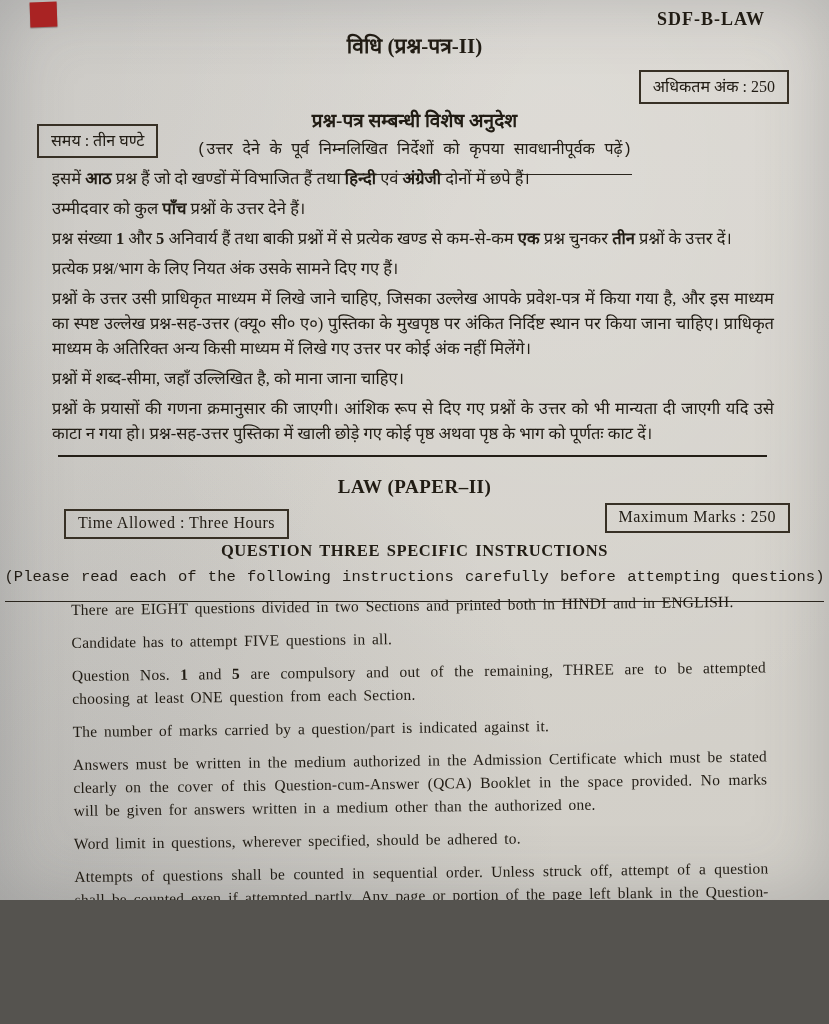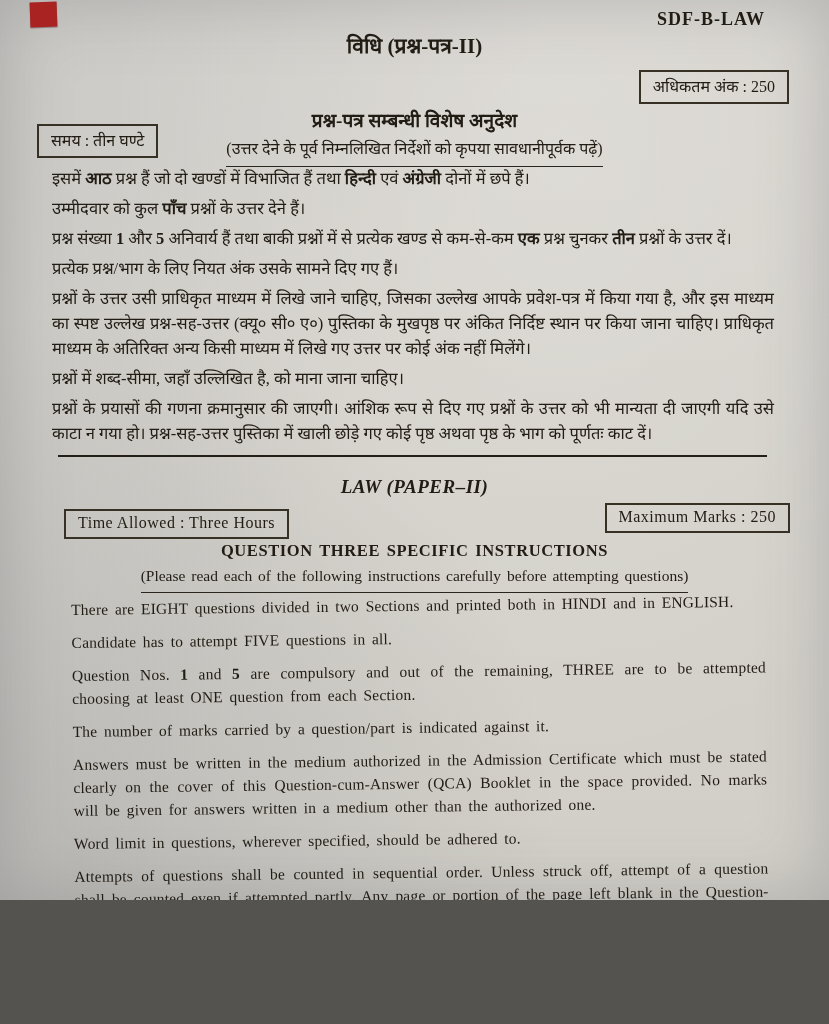--- a/index.html
+++ b/index.html
@@ -16,25 +16,25 @@
   }
   .corner-tag{position:absolute;left:30px;top:2px;width:27px;height:25px;background:#a92323;transform:rotate(-2deg);box-shadow:0 1px 1px rgba(60,20,20,.4);}
   .code-top{position:absolute;top:9px;right:64px;font-size:18px;font-weight:bold;letter-spacing:1px;}
   .hi-title{position:absolute;top:31px;left:0;right:0;text-align:center;font-size:21px;font-weight:bold;}
   .box{position:absolute;border:2px solid #373025;padding:3px 12px 5px;font-size:16px;white-space:nowrap;}
   .hi-time{left:37px;top:76px;margin-top:48px;}
   .hi-marks{right:40px;top:70px;}
   .hi-heading{position:absolute;top:107px;left:0;right:0;text-align:center;font-size:19px;font-weight:bold;}
   .subline{position:absolute;left:0;right:0;text-align:center;}
   .hi-sub{top:137px;font-size:16px;}
-  .underlined{display:inline-block;border-bottom:1.6px solid #2a251d;padding-bottom:7px;}
+  .underlined{display:inline-block;border-bottom:1.6px solid #2a251d;padding-bottom:15px;font-family:Liberation Mono, monospace;}
   .hi-paras{position:absolute;top:166px;left:36px;width:754px;font-size:16.5px;line-height:25px;}
   .hi-paras p{margin:0 16px 5px;text-align:justify;}
   .divider{position:absolute;top:455px;left:58px;right:62px;border-top:2.5px solid #231e16;}
-  .en-title{position:absolute;top:476px;left:0;right:0;text-align:center;font-size:19px;font-weight:bold;letter-spacing:0.5px;font-style:italic;}
+  .en-title{position:absolute;top:476px;left:0;right:0;text-align:center;font-size:19px;font-weight:bold;letter-spacing:0.5px;}
   .en-time{left:64px;top:509px;letter-spacing:0.5px;}
   .en-marks{right:39px;top:503px;letter-spacing:0.5px;}
   .en-heading{position:absolute;top:541px;left:0;right:0;text-align:center;font-size:16.5px;font-weight:bold;letter-spacing:0.6px;word-spacing:2px;}
   .en-sub{top:567px;font-size:15.5px;word-spacing:2px;}
   .en-paras{position:absolute;top:598px;left:71px;width:694px;font-size:15.5px;line-height:23px;transform:rotate(-0.7deg);transform-origin:0 0;word-spacing:2.5px;letter-spacing:0.2px;}
   .en-paras p{margin:0 0 10px;text-align:justify;}
   .en-paras p:last-child{margin-bottom:0;}
   .f-left{position:absolute;left:76px;top:972px;font-size:17px;letter-spacing:0.5px;transform:rotate(-0.8deg);}
   .f-center{position:absolute;left:0;right:0;top:963px;text-align:center;font-size:16px;}
   .f-right{position:absolute;right:58px;top:956px;font-size:16px;}

